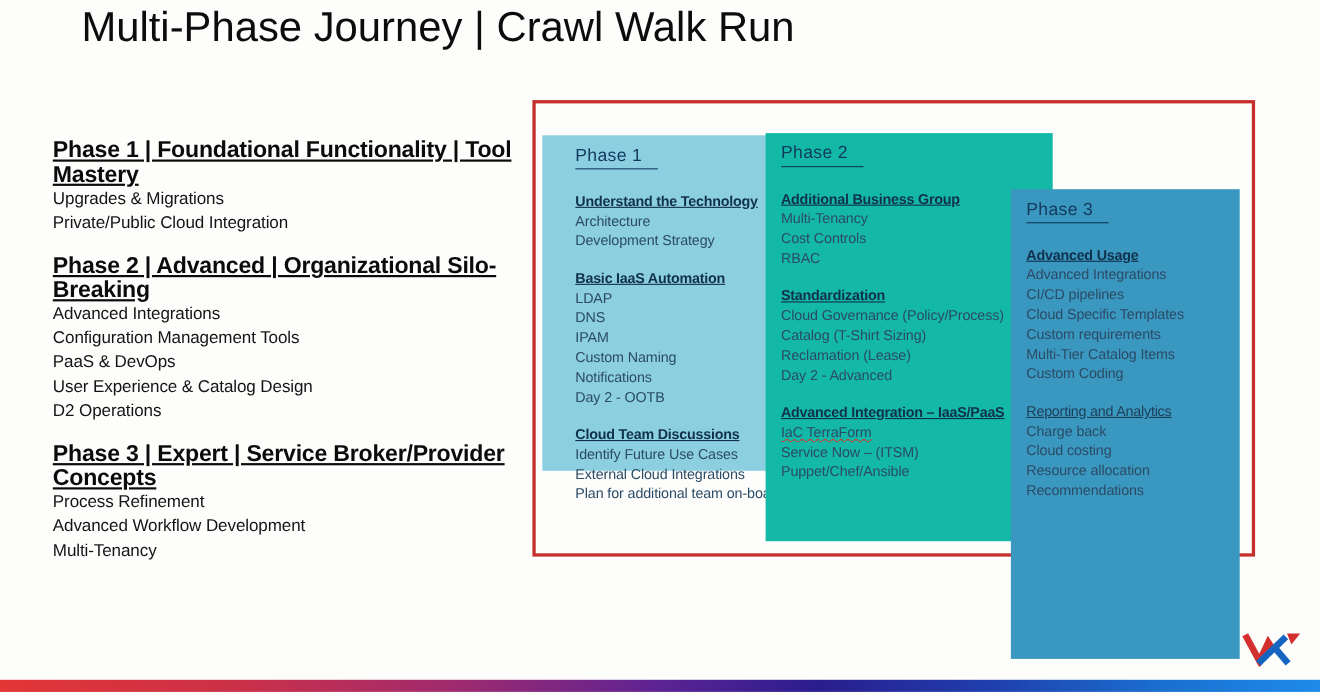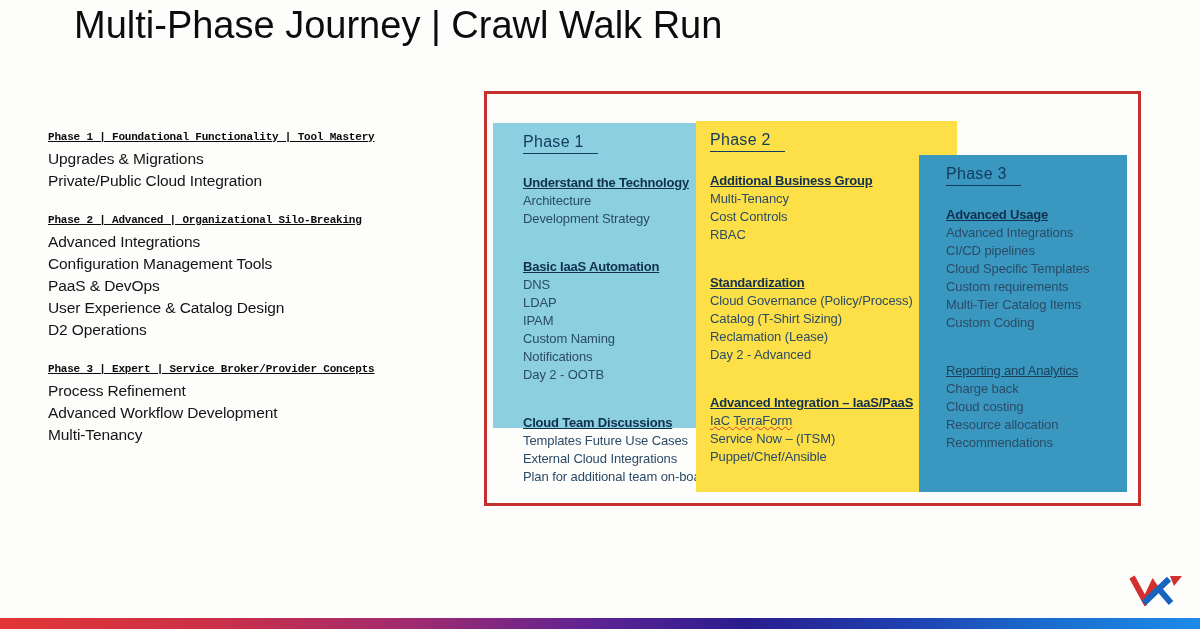--- a/index.html
+++ b/index.html
@@ -10,42 +10,42 @@
   
   .slide-title {
     position:absolute; left:74px; top:4px;
     font-size:38px; font-weight:400; color:#0c0c0c; letter-spacing:0px;
   }
 
   
   .left-outline { position:absolute; left:48px; top:126px; width:445px; color:#111; }
   .lo-section { margin-bottom:17px; }
   .lo-heading {
-    font-size:11px; font-weight:bold; line-height:22px;
-    text-decoration:underline; color:#0b0b0b; letter-spacing:-0.2px;font-family:Liberation Mono, monospace;
+    font-size:21px; font-weight:bold; line-height:22px;
+    text-decoration:underline; color:#0b0b0b; letter-spacing:-0.2px;
   }
   .lo-item { font-size:15.5px; line-height:22px; color:#141414; letter-spacing:-0.1px; }
 
   
   .red-frame {
     position:absolute; left:484px; top:91px; width:657px; height:415px;
     border:3px solid #c4302c; background:transparent;
   }
 
   
   .panel { position:absolute; font-size:13px; }
   .panel-1 { left:493px; top:123px; width:304px; height:305px; z-index:1;padding-left:16px; }
   .panel-2 { left:696px; top:121px; width:261px; height:371px; z-index:2; }
-  .panel-3 { left:919px; top:155px; width:208px; height:337px; z-index:3;padding-left:13px; }
+  .panel-3 { left:919px; top:172px; width:208px; height:427px; z-index:3; }
   .panel-inner { padding:10px 10px 0 14px; }
   .panel-title {
     display:inline-block; font-size:16px; color:#123a5e;
     border-bottom:1.4px solid #123a5e; padding:0 14px 2px 0; letter-spacing:0.3px;
   }
-  .p-sec { margin-top:30px; }
+  .p-sec { margin-top:16px; }
   .p-sec.first { margin-top:20px; }
   .p-head {
     font-weight:bold; text-decoration:underline; color:#10304d;
     line-height:18px; letter-spacing:-0.2px;
   }
   .p-head.regular { font-weight:normal; color:#1c3e57; }
   .p-item { line-height:18px; color:#2b4b66; letter-spacing:-0.1px; }
   .panel-1 .p-item { max-width:215px; }
   .misspelled { text-decoration:underline wavy #d23b2f 1px; text-decoration-skip-ink:none; }
 
@@ -94,37 +94,37 @@
   <div class="panel panel-1" style="background:#8ccfe1;">
     <div class="panel-inner">
       <span class="panel-title">Phase 1</span>
       <div class="p-sec first">
         <div class="p-head">Understand the Technology</div>
         <div class="p-item">Architecture</div>
         <div class="p-item">Development Strategy</div>
       </div>
       <div class="p-sec">
         <div class="p-head">Basic IaaS Automation</div>
+        <div class="p-item">LDAP</div>
         <div class="p-item">DNS</div>
-        <div class="p-item">LDAP</div>
         <div class="p-item">IPAM</div>
         <div class="p-item">Custom Naming</div>
         <div class="p-item">Notifications</div>
         <div class="p-item">Day 2 - OOTB</div>
       </div>
       <div class="p-sec">
         <div class="p-head">Cloud Team Discussions</div>
-        <div class="p-item">Templates Future Use Cases</div>
+        <div class="p-item">Identify Future Use Cases</div>
         <div class="p-item">External Cloud Integrations</div>
         <div class="p-item">Plan for additional team on-boarding</div>
       </div>
     </div>
   </div>
 
-  <div class="panel panel-2" style="background:#fde047;">
+  <div class="panel panel-2" style="background:#14b8a6;">
     <div class="panel-inner">
       <span class="panel-title">Phase 2</span>
       <div class="p-sec first">
         <div class="p-head">Additional Business Group</div>
         <div class="p-item">Multi-Tenancy</div>
         <div class="p-item">Cost Controls</div>
         <div class="p-item">RBAC</div>
       </div>
       <div class="p-sec">
         <div class="p-head">Standardization</div>

